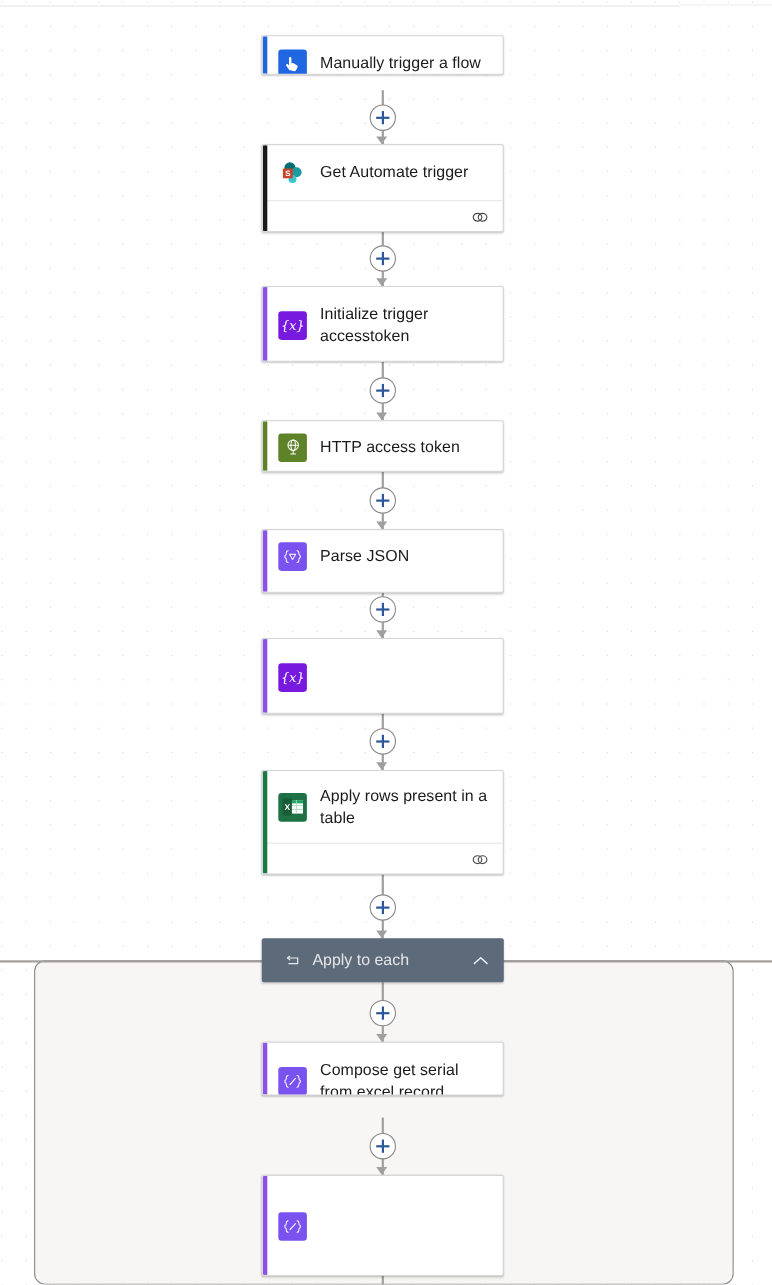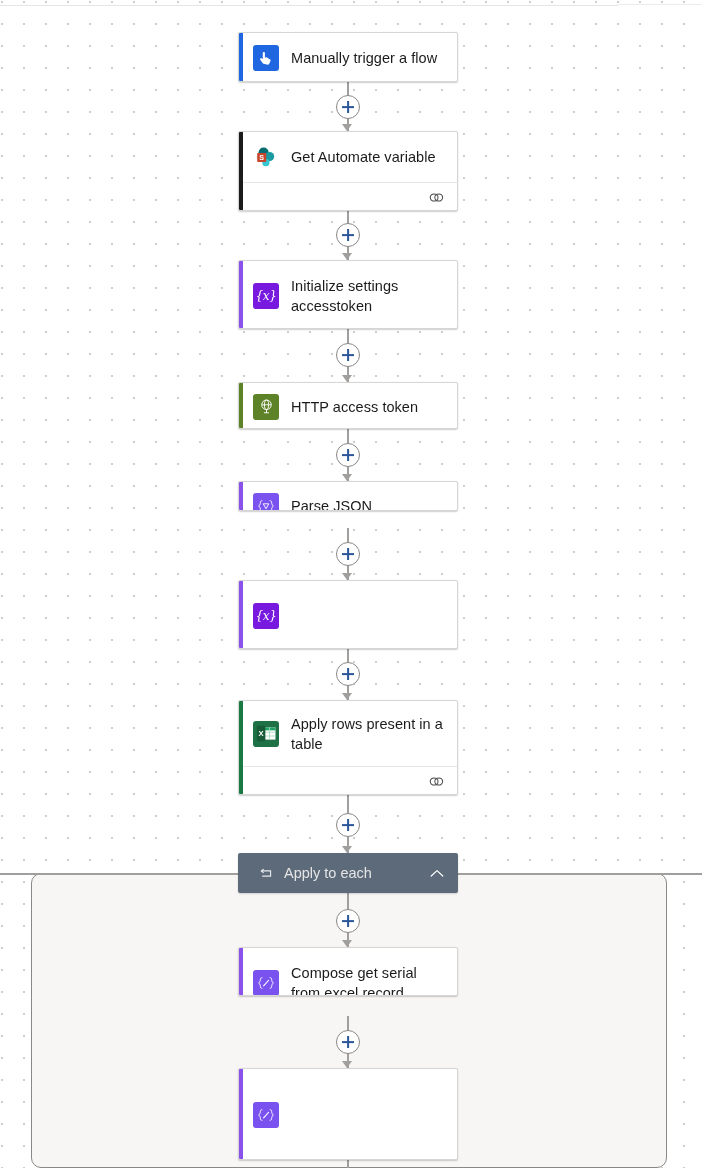--- a/index.html
+++ b/index.html
@@ -210,21 +210,21 @@
       <div class="arrow" style="left: 342.3px; top: 846px;"></div>
       <div class="conn" style="left: 347px; top: 893px; height: 54px;"></div>
       <div class="arrow" style="left: 342.3px; top: 940px;"></div>
       <div class="conn" style="left: 347px; top: 1016px; height: 52px;"></div>
       <div class="arrow" style="left: 342.3px; top: 1061px;"></div>
       <div class="conn" style="left: 347px; top: 1160px; height: 8px;"></div>
       <div class="scope-side" style="left: 0px; width: 238px; top: 873px;"></div>
       <div class="scope-side" style="left: 458px; width: 244px; top: 873px;"></div>
     </div>
   <div id="node-layer">
-      <div class="card" style="left: 238px; top: 32px; height: 50px;">
+      <div class="card" style="left: 238px; top: 32px; height: 36px;">
         <div class="accent" style="background: rgb(31, 102, 224);"></div>
         <div class="card-head" style="min-height: 50px;">
           <span class="card-icon" style="background: rgb(31, 102, 224);">
             <svg width="18" height="18" viewBox="0 0 20 20">
               <path fill="#fff" d="M7.6 3.2c.7 0 1.2.6 1.2 1.3v5.1l1.1-.3c.4-.1.8 0 1.1.2l3.6 2.1c.5.3.7.9.5 1.4l-1.6 3.6c-.3.6-.9.9-1.5.8l-4.7-.9c-.4-.1-.7-.3-.9-.6L3.6 12c-.4-.6-.2-1.3.4-1.6.5-.3 1.1-.2 1.5.2l.9.9V4.5c0-.7.5-1.3 1.2-1.3z"></path>
             </svg>
           </span>
           <span class="card-title">Manually trigger a flow</span>
         </div>
       </div>
@@ -233,56 +233,56 @@
         <div class="card-head" style="min-height: 50px;">
           <span class="card-icon" style="background: rgb(255, 255, 255);">
             <svg width="24" height="24" viewBox="0 0 24 24">
               <circle cx="9.6" cy="7.6" r="5.1" fill="#036c70"></circle>
               <circle cx="15.6" cy="11.6" r="4.6" fill="#1a9ba1"></circle>
               <circle cx="11.9" cy="17.7" r="3.6" fill="#37c6d0"></circle>
               <rect x="3.2" y="8.1" width="9" height="9" rx="0.8" fill="#c8442b"></rect>
               <text x="7.7" y="14.9" font-family="Liberation Sans, sans-serif" font-size="7.2" font-weight="bold" fill="#fff" text-anchor="middle">S</text>
             </svg>
           </span>
-          <span class="card-title">Get Automate variable</span>
+          <span class="card-title">Get Automate trigger</span>
         </div>
         <div class="card-foot">
           <span style="display: inline-flex;">
             <svg width="17" height="13" viewBox="0 0 20 14">
               <ellipse cx="7.2" cy="7" rx="4.6" ry="4.2" fill="none" stroke="#4a4a4a" stroke-width="1.2"></ellipse>
               <ellipse cx="12.6" cy="7" rx="4.6" ry="4.2" fill="none" stroke="#4a4a4a" stroke-width="1.2"></ellipse>
             </svg>
           </span>
         </div>
       </div>
       <div class="card" style="left: 238px; top: 260px; height: 69px;">
         <div class="accent" style="background: rgb(138, 82, 232);"></div>
         <div class="card-head" style="min-height: 69px;">
           <span class="card-icon" style="background: rgb(119, 25, 222);">
             <span class="glyph-braces">{<i>x</i>}</span>
           </span>
-          <span class="card-title">Initialize settings accesstoken</span>
+          <span class="card-title">Initialize trigger accesstoken</span>
         </div>
       </div>
       <div class="card" style="left: 238px; top: 382px; height: 47px;">
         <div class="accent" style="background: rgb(94, 130, 39);"></div>
         <div class="card-head" style="min-height: 47px;">
           <span class="card-icon" style="background: rgb(94, 130, 39);">
             <svg width="17" height="17" viewBox="0 0 20 20">
               <circle cx="10" cy="8" r="5.6" fill="none" stroke="#fff" stroke-width="1.1"></circle>
               <ellipse cx="10" cy="8" rx="2.4" ry="5.6" fill="none" stroke="#fff" stroke-width="1.1"></ellipse>
               <line x1="4.4" y1="8" x2="15.6" y2="8" stroke="#fff" stroke-width="1.1"></line>
               <line x1="10" y1="13.6" x2="10" y2="17.4" stroke="#fff" stroke-width="1.1"></line>
               <line x1="7" y1="17.4" x2="13" y2="17.4" stroke="#fff" stroke-width="1.1"></line>
             </svg>
           </span>
           <span class="card-title">HTTP access token</span>
         </div>
       </div>
-      <div class="card" style="left: 238px; top: 481px; height: 30px;">
+      <div class="card" style="left: 238px; top: 481px; height: 58px;">
         <div class="accent" style="background: rgb(138, 82, 232);"></div>
         <div class="card-head" style="min-height: 47px;">
           <span class="card-icon" style="background: rgb(122, 82, 240);">
             <svg width="22" height="16" viewBox="0 0 24 16">
               <path d="M7.6 2.2c-1.6 0-1.8 1-1.8 2.3 0 1.5-.4 2.3-1.4 2.6v1.8c1 .3 1.4 1.1 1.4 2.6 0 1.3.2 2.3 1.8 2.3" fill="none" stroke="#fff" stroke-width="1" stroke-linecap="round"></path>
               <path d="M16.4 2.2c1.6 0 1.8 1 1.8 2.3 0 1.5.4 2.3 1.4 2.6v1.8c-1 .3-1.4 1.1-1.4 2.6 0 1.3-.2 2.3-1.8 2.3" fill="none" stroke="#fff" stroke-width="1" stroke-linecap="round"></path>
               <path d="M9 5.6h6L12 11z" fill="none" stroke="#fff" stroke-width="1" stroke-linejoin="round"></path>
             </svg>
           </span>
           <span class="card-title">Parse JSON</span>

